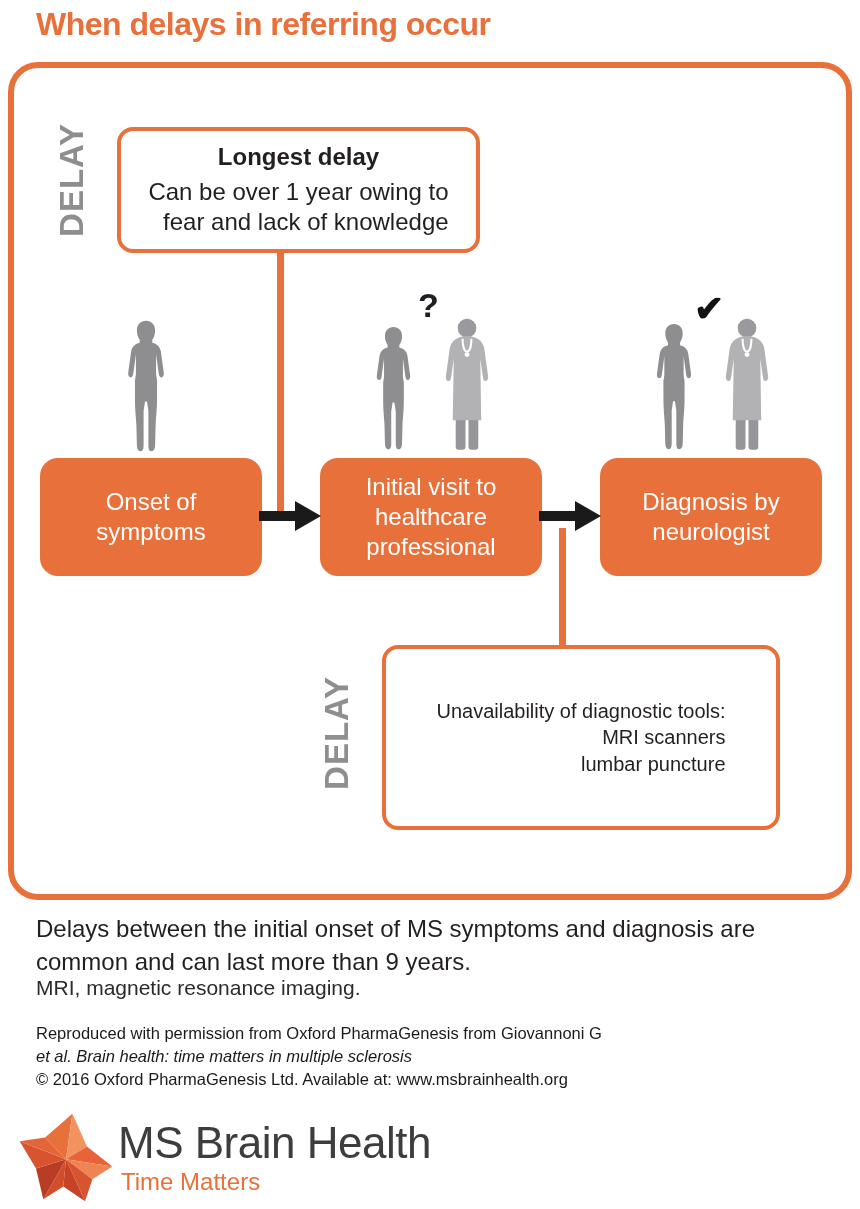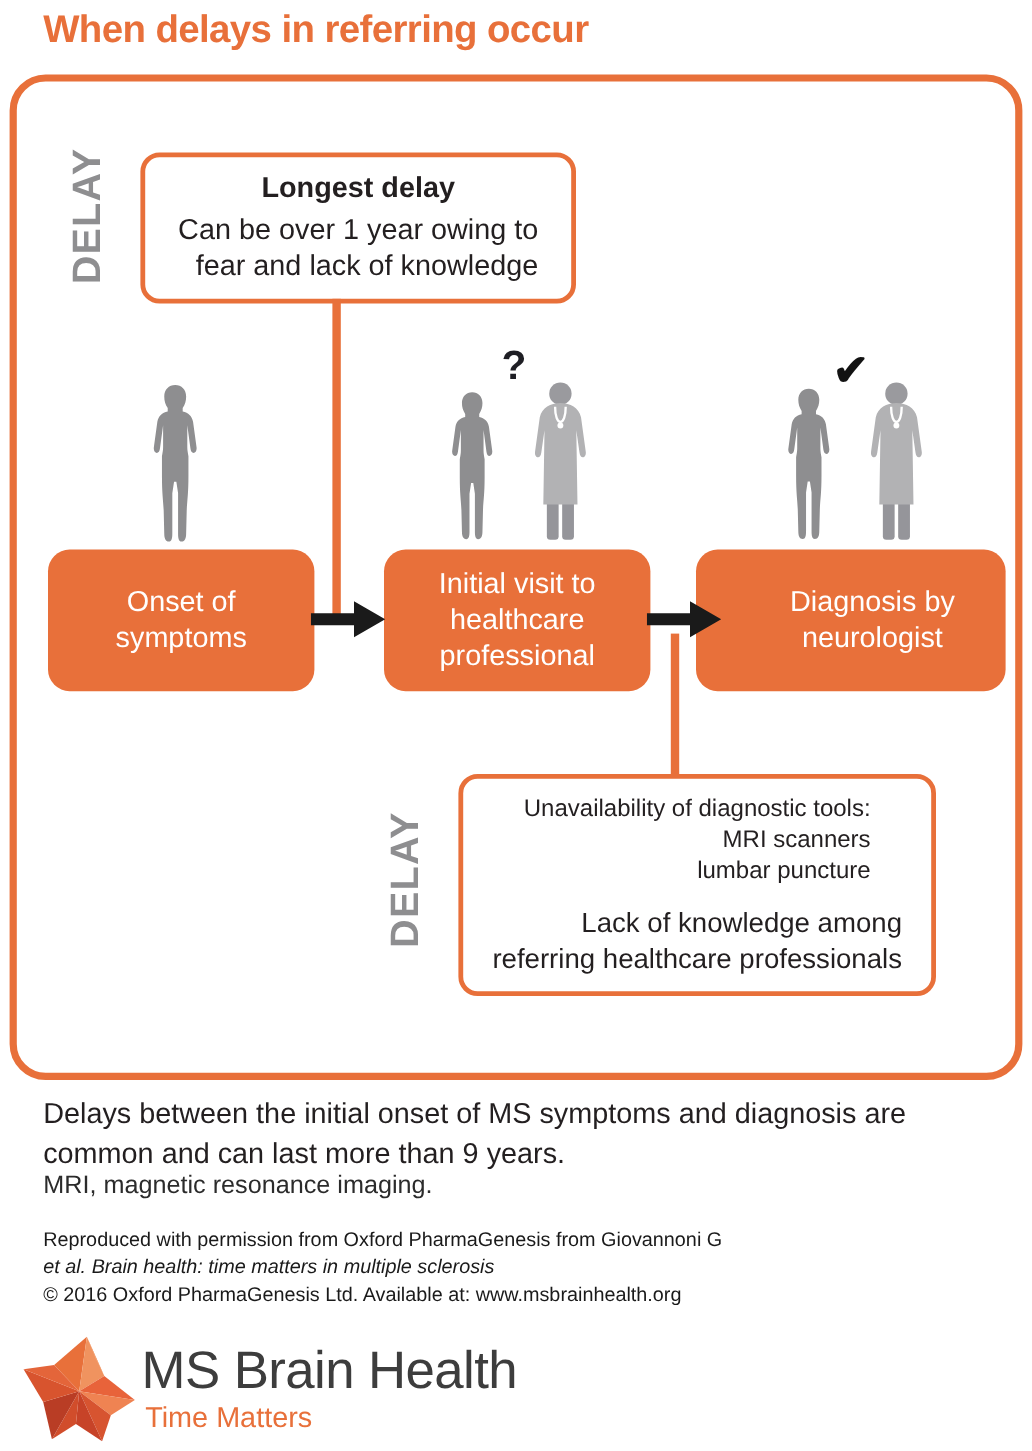--- a/index.html
+++ b/index.html
@@ -44,21 +44,21 @@
   .vline-top{left:277px;top:249px;height:263px;}
   .vline-bottom{left:559px;top:528px;height:118px;}
 
   .stage-box{
     top:458px;width:222px;height:118px;background:#E8703A;border-radius:18px;
     display:flex;align-items:center;justify-content:center;text-align:center;
     color:#ffffff;font-size:24px;line-height:1.25;
   }
   .stage-1{left:40px;}
   .stage-2{left:320px;}
-  .stage-3{left:580px;padding-left:36px;}
+  .stage-3{left:600px;}
 
   .arrow{top:498px;width:62px;height:36px;}
   .arrow-1{left:259px;}
   .arrow-2{left:539px;}
 
   .mark{font-weight:800;color:#1E1E24;}
   .question-mark{left:418px;top:286px;font-size:34px;}
   .check-mark{left:694px;top:288px;font-size:36px;color:#121212;}
 
   .figure{pointer-events:none;}
@@ -156,22 +156,20 @@
     <polygon fill="#1A1A1A" points="0,13 36,13 36,3 62,18 36,33 36,23 0,23"></polygon>
   </svg>
   <svg class="abs arrow arrow-2" width="62" height="36" viewBox="0 0 62 36">
     <polygon fill="#1A1A1A" points="0,13 36,13 36,3 62,18 36,33 36,23 0,23"></polygon>
   </svg>
 
   <div class="abs callout callout-bottom">
     <div class="para1 preline">Unavailability of diagnostic tools:
 MRI scanners
 lumbar puncture</div>
-    <div class="para2 preline">Lack of knowledge among
-referring healthcare professionals</div>
   </div>
 
   <div class="abs caption-main preline">Delays between the initial onset of MS symptoms and diagnosis are
 common and can last more than 9 years.</div>
   <div class="abs caption-footnote">MRI, magnetic resonance imaging.</div>
 
   <div class="abs attribution">
     <div>Reproduced with permission from Oxford PharmaGenesis from Giovannoni G</div>
     <div class="italic">et al. Brain health: time matters in multiple sclerosis</div>
     <div>© 2016 Oxford PharmaGenesis Ltd. Available at: www.msbrainhealth.org</div>

